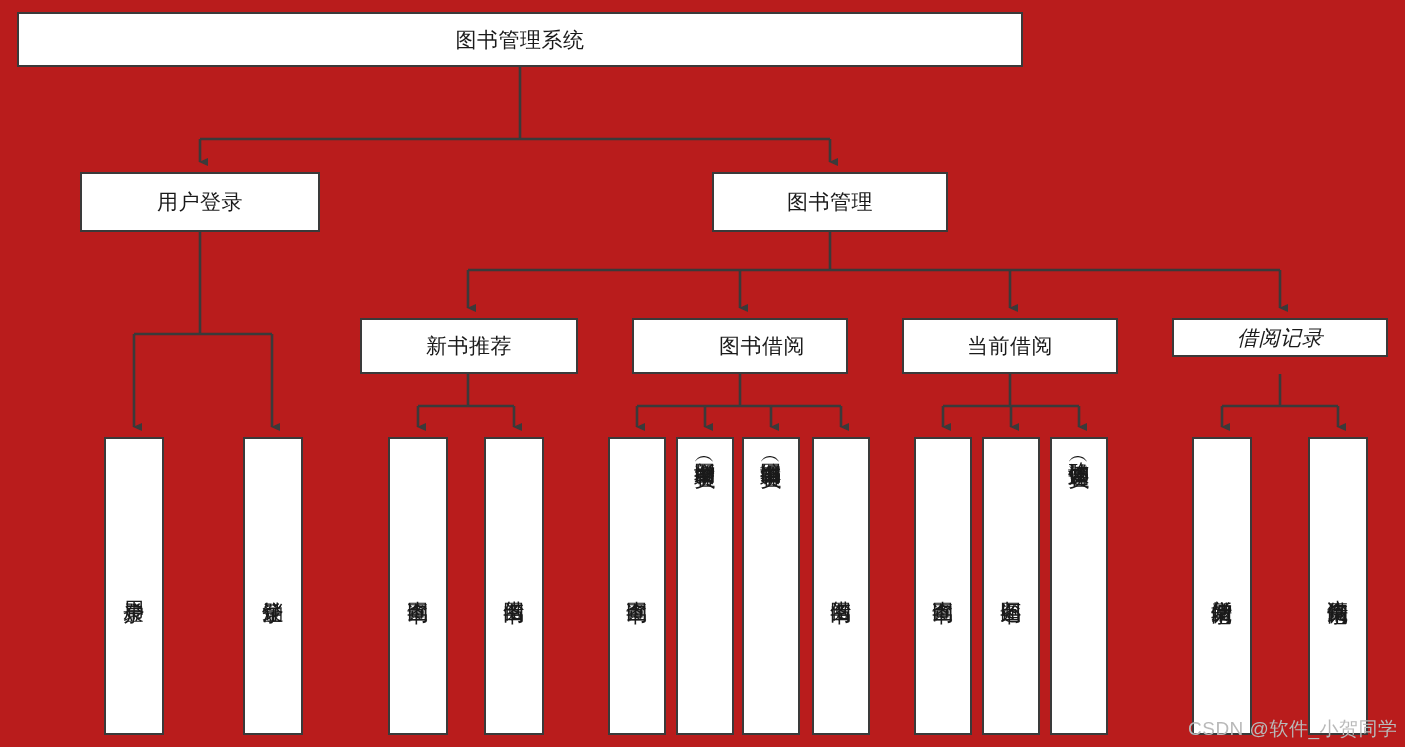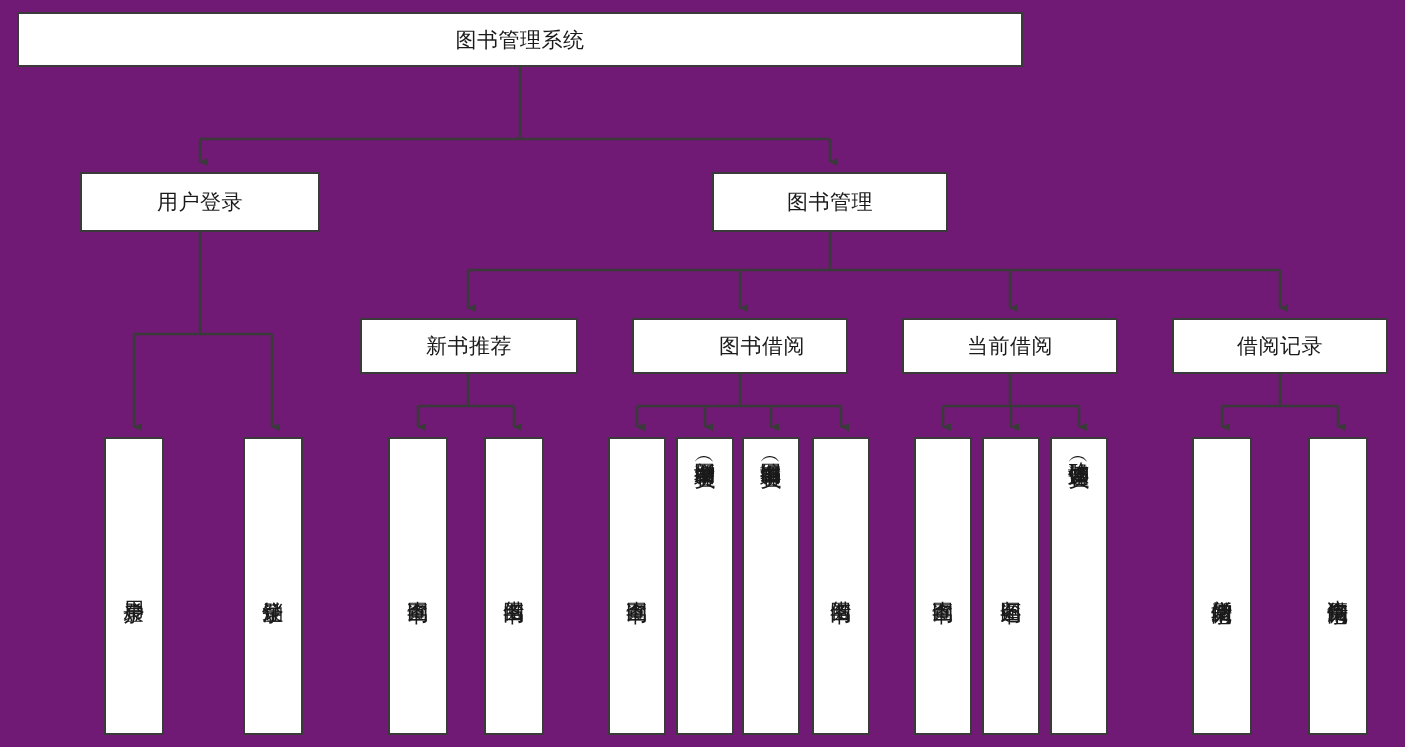--- a/index.html
+++ b/index.html
@@ -7,21 +7,21 @@
     padding: 0;
     background: #ffffff;
   }
   body {
     font-family: "Liberation Sans", "DejaVu Sans", sans-serif;
   }
   #canvas {
     position: relative;
     width: 1405px;
     height: 747px;
-    background: #701a75;
+    background: #b91c1c;
     overflow: hidden;
   }
   svg#wires {
     position: absolute;
     left: 0;
     top: 0;
     width: 1405px;
     height: 747px;
     pointer-events: none;
   }
@@ -128,21 +128,21 @@
   </svg>
 
   <div class="node horiz" id="node-root" style="left: 17px; top: 12px; width: 1006px; height: 55px;">图书管理系统</div>
 
   <div class="node horiz" id="node-l2-0" style="left: 80px; top: 172px; width: 240px; height: 60px;">用户登录</div>
   <div class="node horiz" id="node-l3-0" style="left: 360px; top: 318px; width: 218px; height: 56px;">新书推荐</div>
 
   <div class="node horiz" id="node-l2-1" style="left: 712px; top: 172px; width: 236px; height: 60px;">图书管理</div>
   <div class="node horiz" id="node-l3-1" style="left: 632px; top: 318px; width: 216px; height: 56px; padding-left: 44px;">图书借阅</div>
   <div class="node horiz" id="node-l3-2" style="left: 902px; top: 318px; width: 216px; height: 56px; text-align: center;">当前借阅</div>
-  <div class="node horiz" id="node-l3-3" style="left: 1172px; top: 318px; width: 216px; height: 56px;">借阅记录</div>
+  <div class="node horiz" id="node-l3-3" style="left: 1172px; top: 318px; width: 216px; height: 39px; font-style: italic;">借阅记录</div>
 
   <div class="node vert center-v" id="leaf-0" style="left: 104px; top: 437px; width: 60px; height: 298px;">
       <span class="vtext">用户登录</span>
     </div>
   <div class="node vert center-v" id="leaf-1" style="left: 243px; top: 437px; width: 60px; height: 298px;">
       <span class="vtext">注销登录</span>
     </div>
   <div class="node vert center-v" id="leaf-2" style="left: 388px; top: 437px; width: 60px; height: 298px;">
       <span class="vtext">查询图书</span>
     </div>
@@ -170,13 +170,14 @@
   <div class="node vert" id="leaf-10" style="left: 1050px; top: 437px; width: 58px; height: 298px;">
       <span class="vtext">确认归还（管理员）</span>
     </div>
   <div class="node vert center-v" id="leaf-11" style="left: 1192px; top: 437px; width: 60px; height: 298px;">
       <span class="vtext">新增借阅记录</span>
     </div>
   <div class="node vert center-v" id="leaf-12" style="left: 1308px; top: 437px; width: 60px; height: 298px;">
       <span class="vtext">查询借阅记录</span>
     </div>
 
+  <div class="watermark" id="watermark" style="left: 1188px; top: 716px; color: rgb(185, 185, 185);">CSDN @软件_小贺同学</div>
 </div>
 
 </body></html>

